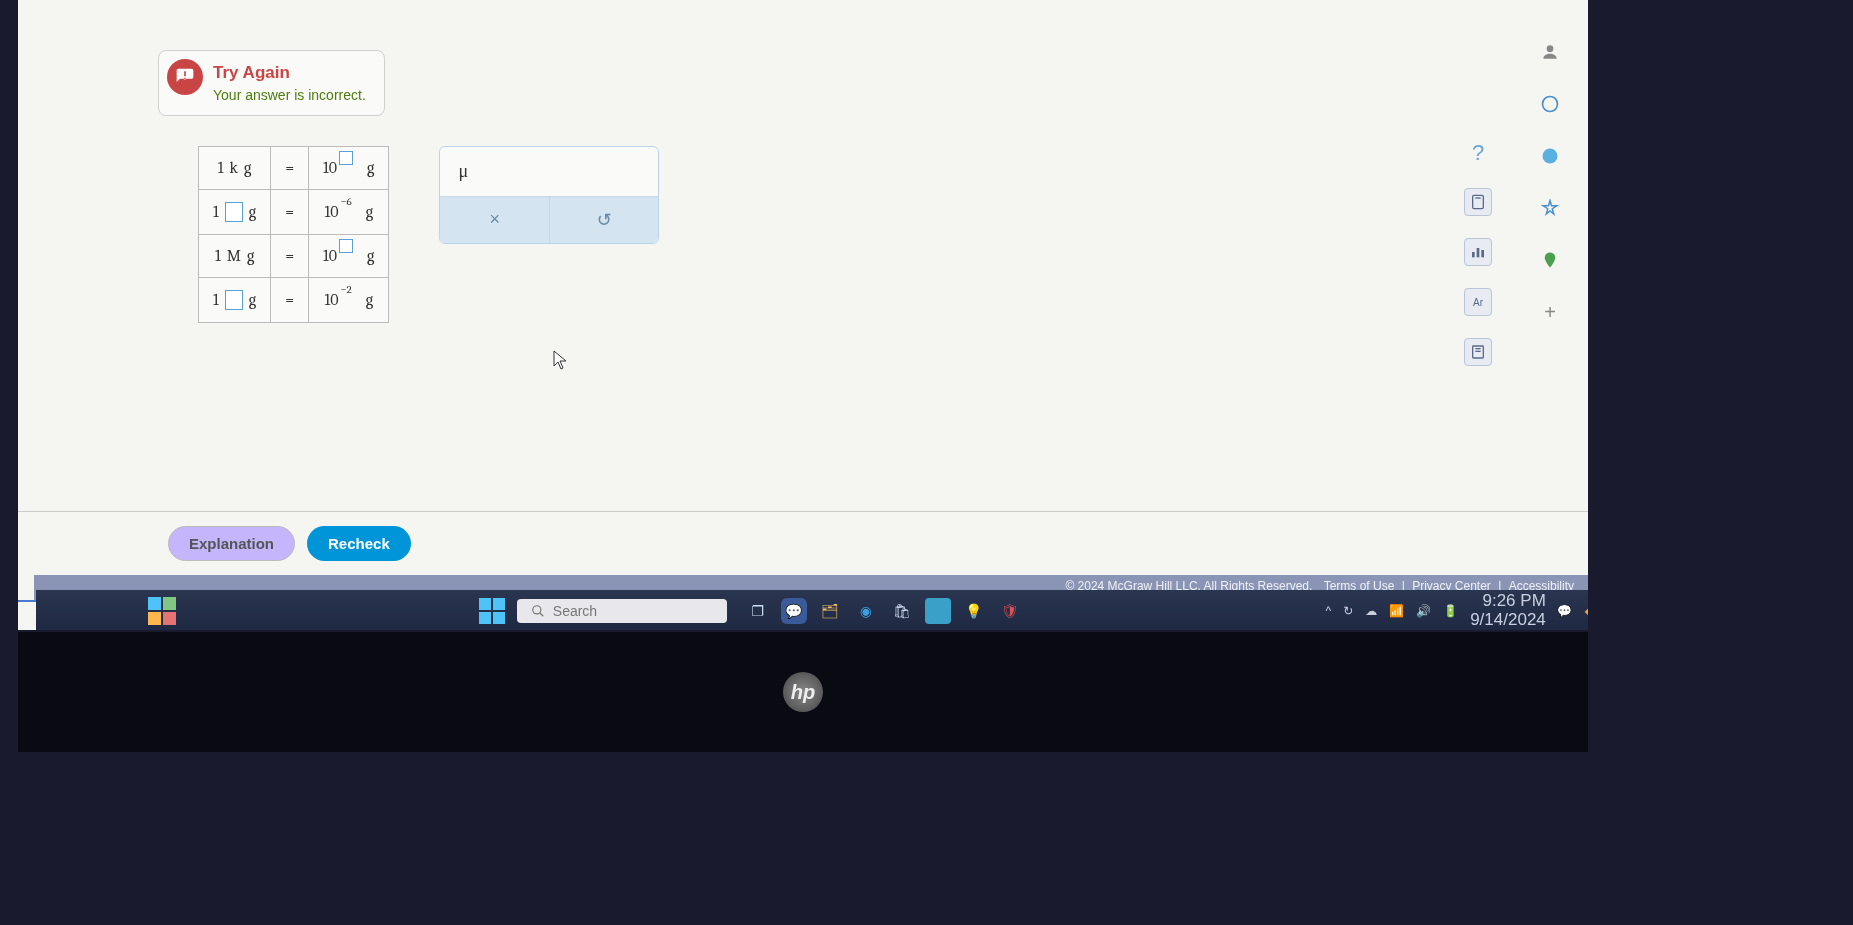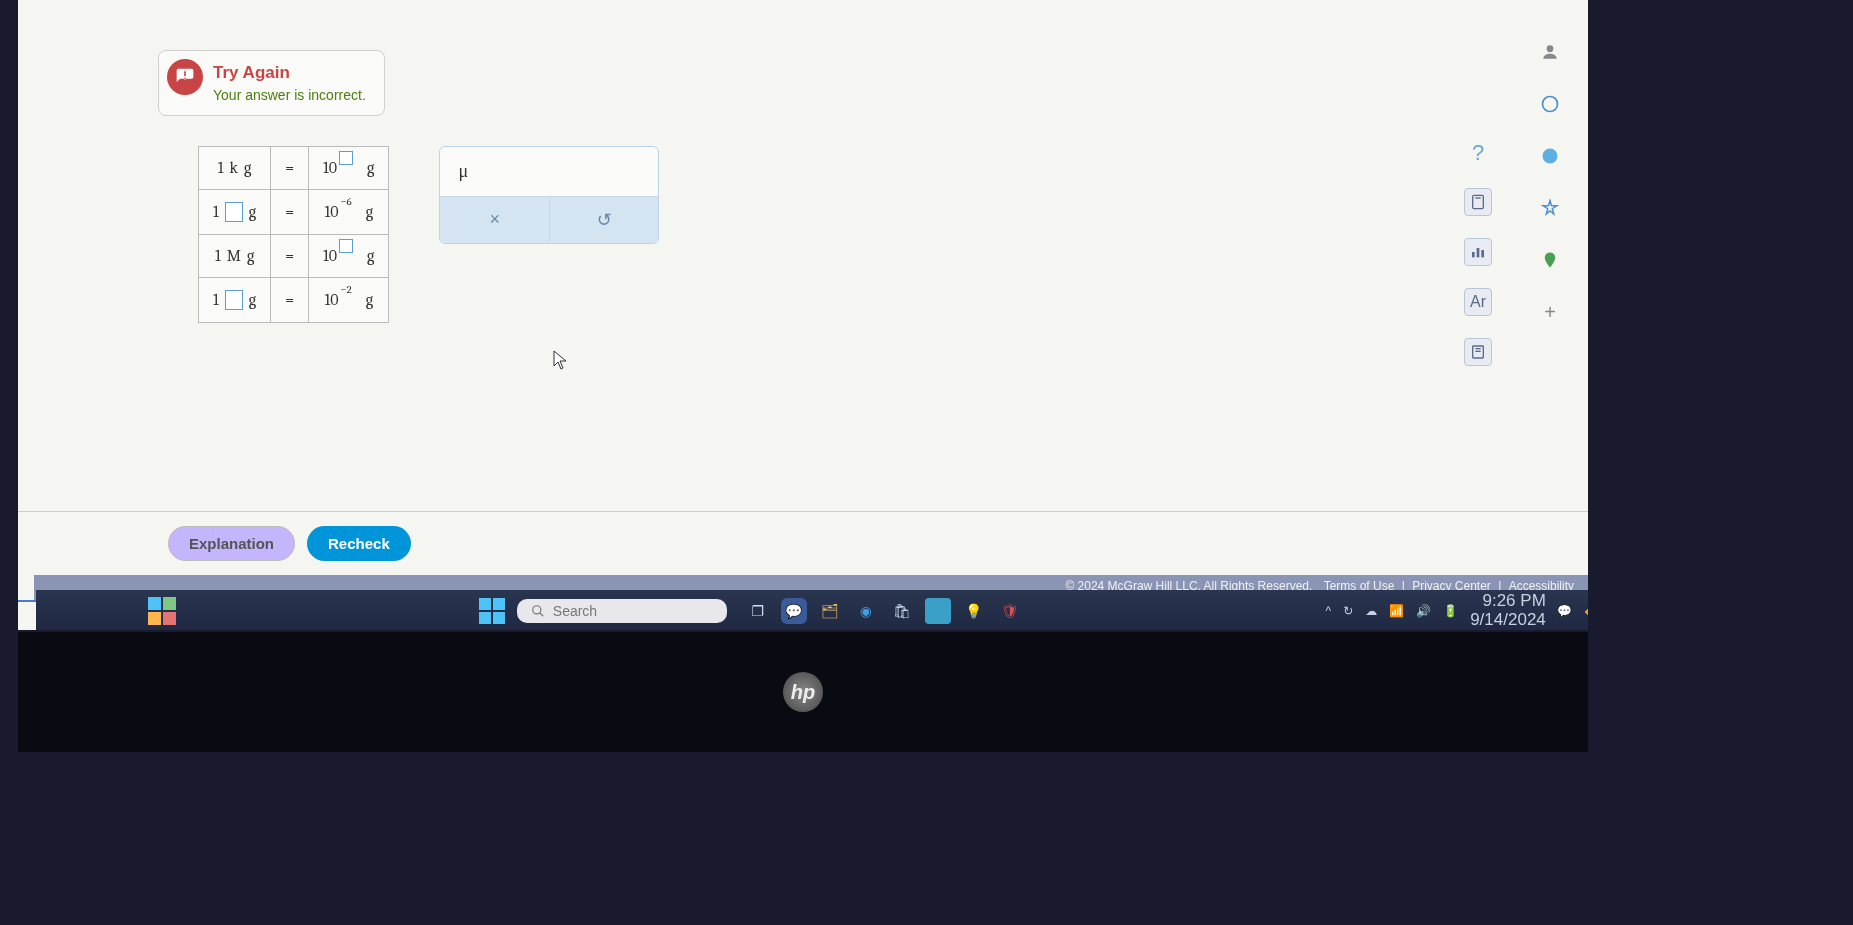--- a/index.html
+++ b/index.html
@@ -206,21 +206,21 @@
   .tb-start div:nth-child(3){background:#ffb74d;} .tb-start div:nth-child(4){background:#e57373;}
   .tb-center { margin-left: auto; display: flex; align-items: center; gap: 4px; }
   .win-logo {
     width: 26px; height: 26px;
     display: grid; grid-template-columns: 1fr 1fr; grid-template-rows: 1fr 1fr; gap: 2px;
     margin-right: 8px;
   }
   .win-logo div { background: #4fc3f7; }
   .search-pill {
     display: flex; align-items: center;
-    background: #e8e8ec; border-radius: 10px;
+    background: #e8e8ec; border-radius: 4px;
     padding: 4px 14px; width: 210px; gap: 8px;
     color: #777; font-size: 14px;
   }
   .tb-icons { display: flex; gap: 10px; margin-left: 14px; align-items: center; }
   .tb-icon { width: 26px; height: 26px; border-radius: 4px; display:flex; align-items:center; justify-content:center; font-size:14px; }
   .tb-tray {
     margin-left: auto; margin-right: 12px;
     display: flex; align-items: center; gap: 12px;
     color: #c8d0e0; font-size: 12px;
   }
@@ -410,21 +410,21 @@
           <line x1="16" y1="10" x2="16" y2="10"></line>
         </svg>
     </div>
     <div class="rt-btn">
       <svg width="16" height="16" viewBox="0 0 24 24" fill="#5a6a8a">
           <rect x="3" y="12" width="4" height="8"></rect>
           <rect x="10" y="6" width="4" height="14"></rect>
           <rect x="17" y="9" width="4" height="11"></rect>
         </svg>
     </div>
-    <div class="rt-btn" style="font-size:16px;">
+    <div class="rt-btn" style="font-size:10px;">
       <span>Ar</span>
     </div>
     <div class="rt-btn">
       <svg width="16" height="16" viewBox="0 0 24 24" fill="none" stroke="#5a6a8a" stroke-width="2">
           <rect x="4" y="3" width="16" height="18" rx="1"></rect>
           <line x1="8" y1="7" x2="16" y2="7"></line>
           <line x1="8" y1="11" x2="16" y2="11"></line>
         </svg>
     </div>
   </div>

